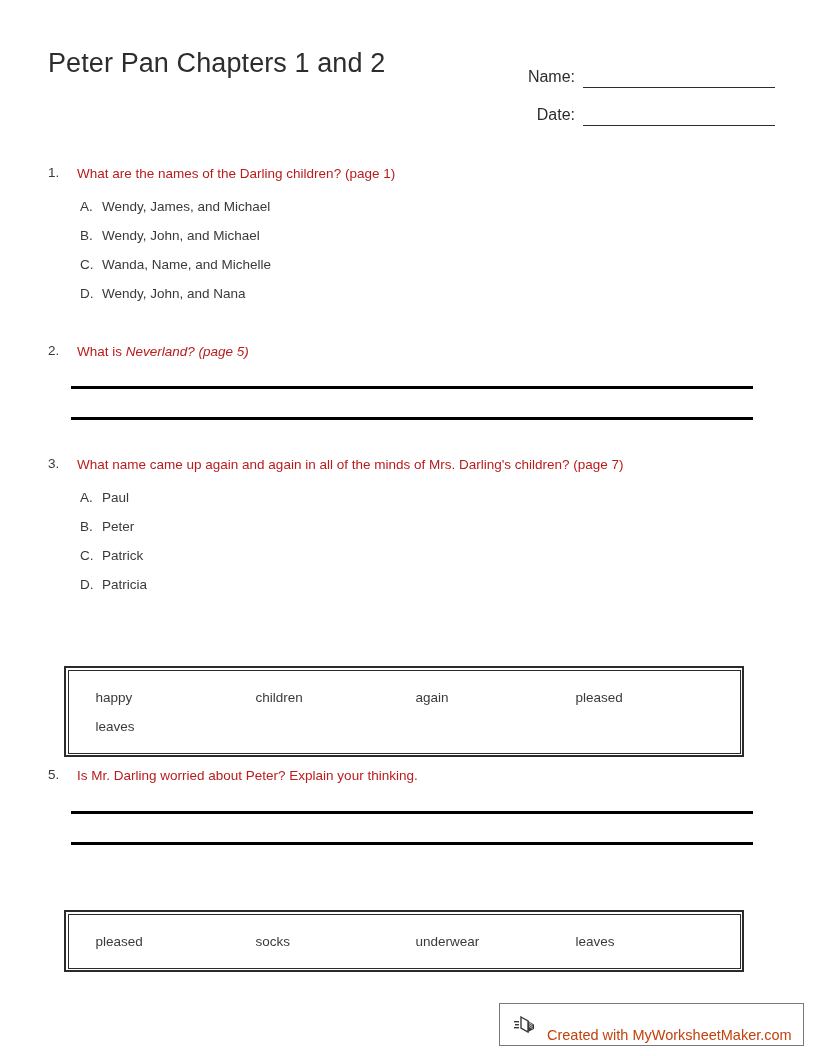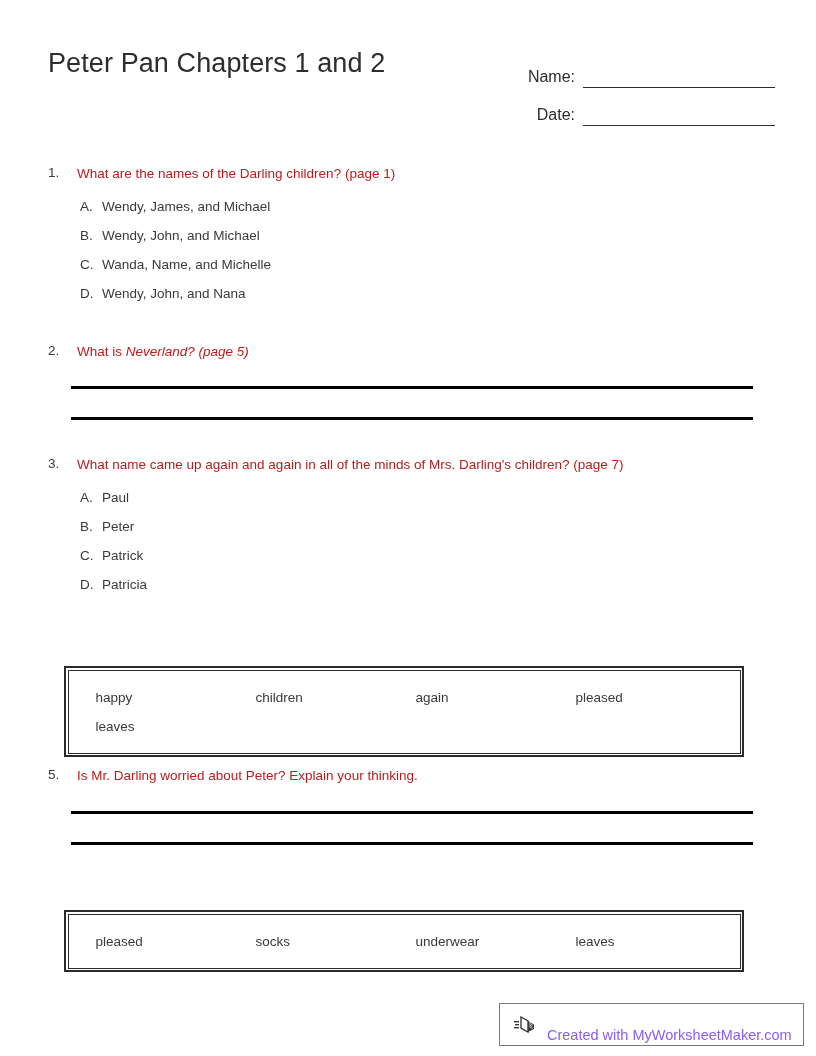--- a/index.html
+++ b/index.html
@@ -160,21 +160,21 @@
   }
   .badge-icon {
     width: 24px;
     height: 24px;
     flex: 0 0 24px;
     margin-right: 9px;
     display: block;
   }
   .badge-text {
     font-size: 14.5px;
-    color: #8b5cf6;
+    color: #c2410c;
     white-space: nowrap;
     margin-top: 20px;
   }
 </style>
 </head>
 <body>
 
 <div class="page">
 
   <div class="header">

